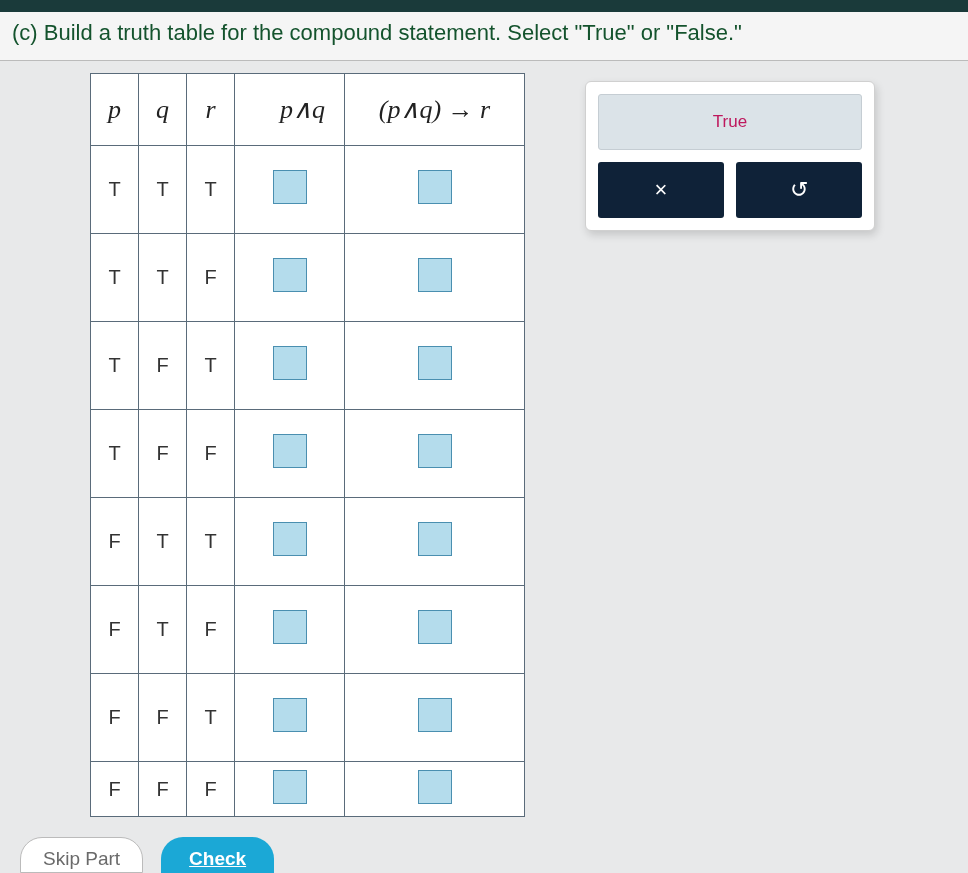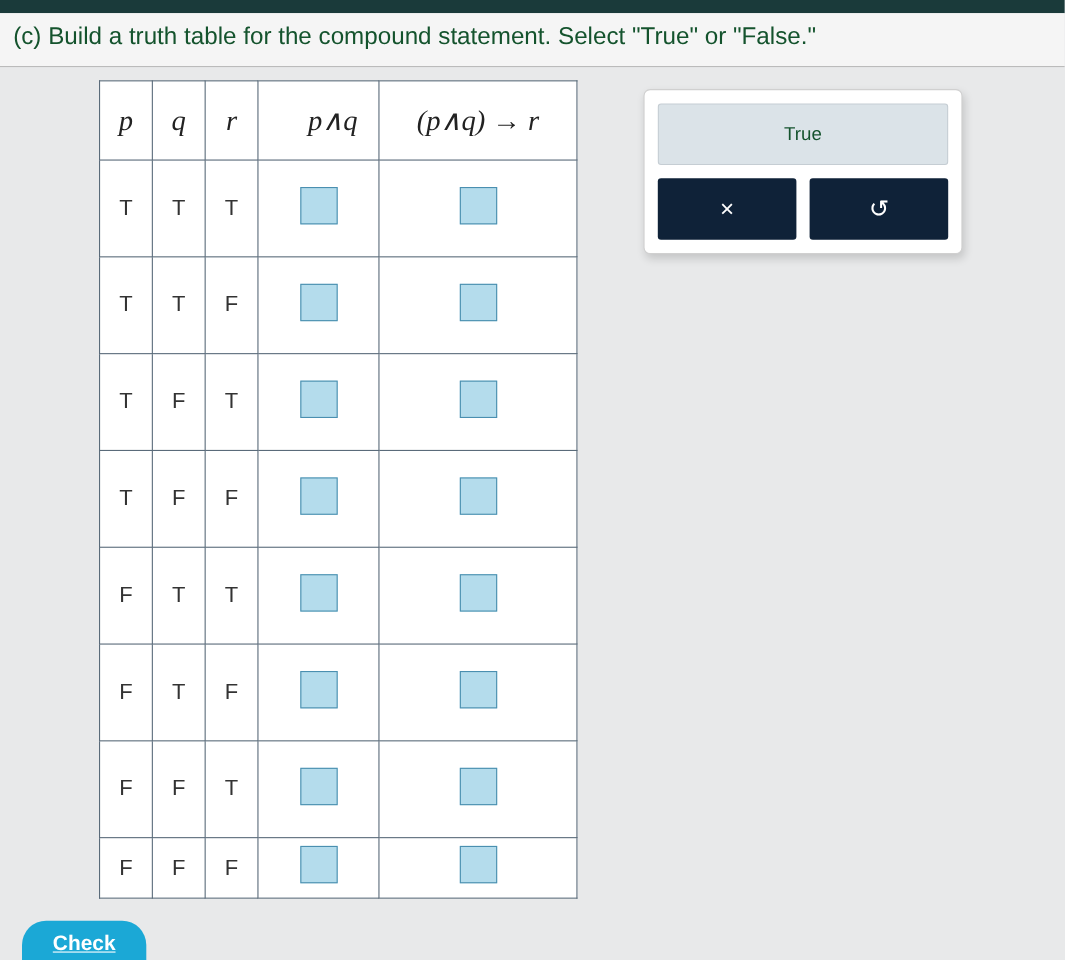--- a/index.html
+++ b/index.html
@@ -97,21 +97,21 @@
       margin-bottom: 12px;
     }
     .control-row:last-child { margin-bottom: 0; }
     .tf-btn {
       flex: 1;
       height: 56px;
       background: #dbe3e8;
       border: 1px solid #c5cdd3;
       border-radius: 3px;
       font-size: 17px;
-      color: #14532d;
+      color: #be185d;
       cursor: pointer;
       display: flex;
       align-items: center;
       justify-content: center;
     }
     .dark-btn {
       flex: 1;
       height: 56px;
       background: #0f2238;
       border: none;
@@ -255,14 +255,15 @@
       </button>
       <button class="dark-btn">
         <span class="reset-icon">↻</span>
       </button>
     </div>
   </div>
 
 </div>
 
 <div class="footer-buttons">
+  <button class="skip-btn">Skip Part</button>
   <button class="check-btn">Check</button>
 </div>
 
 </body></html>

